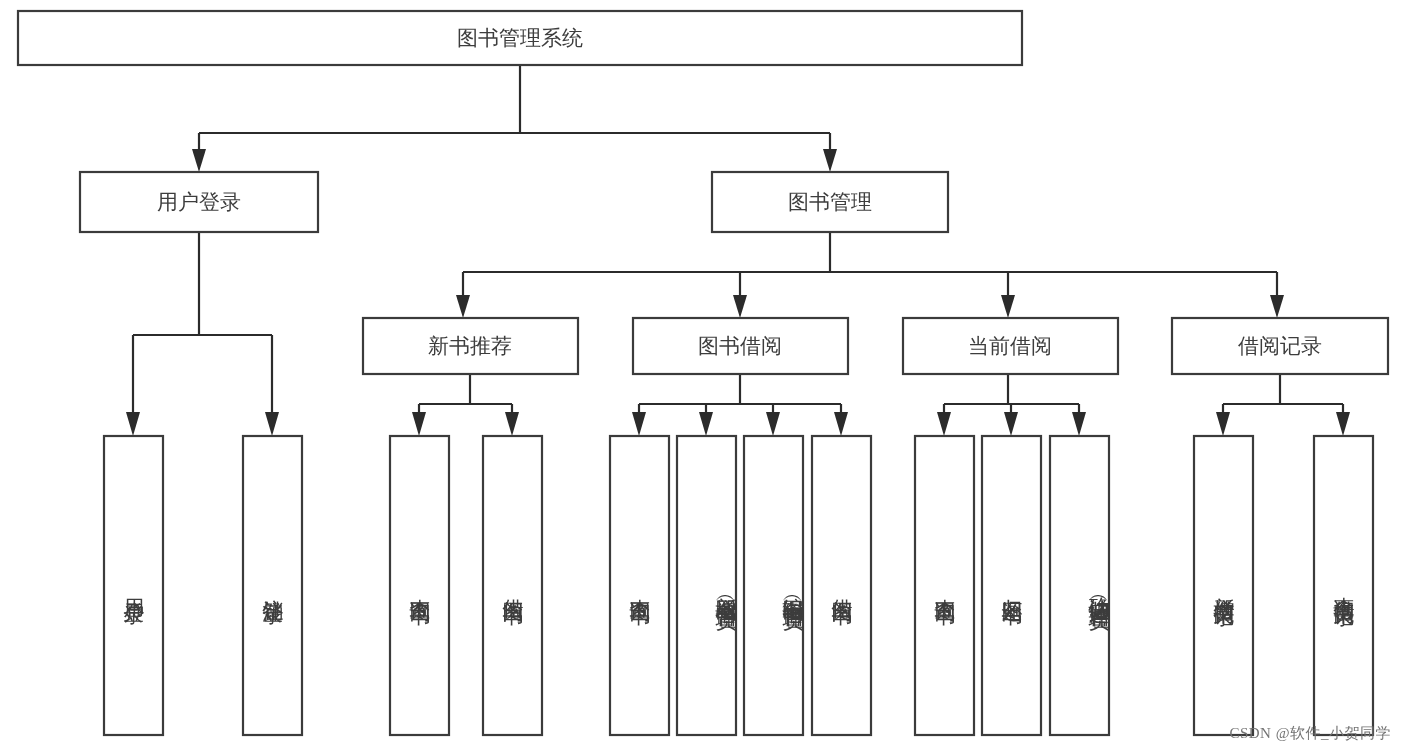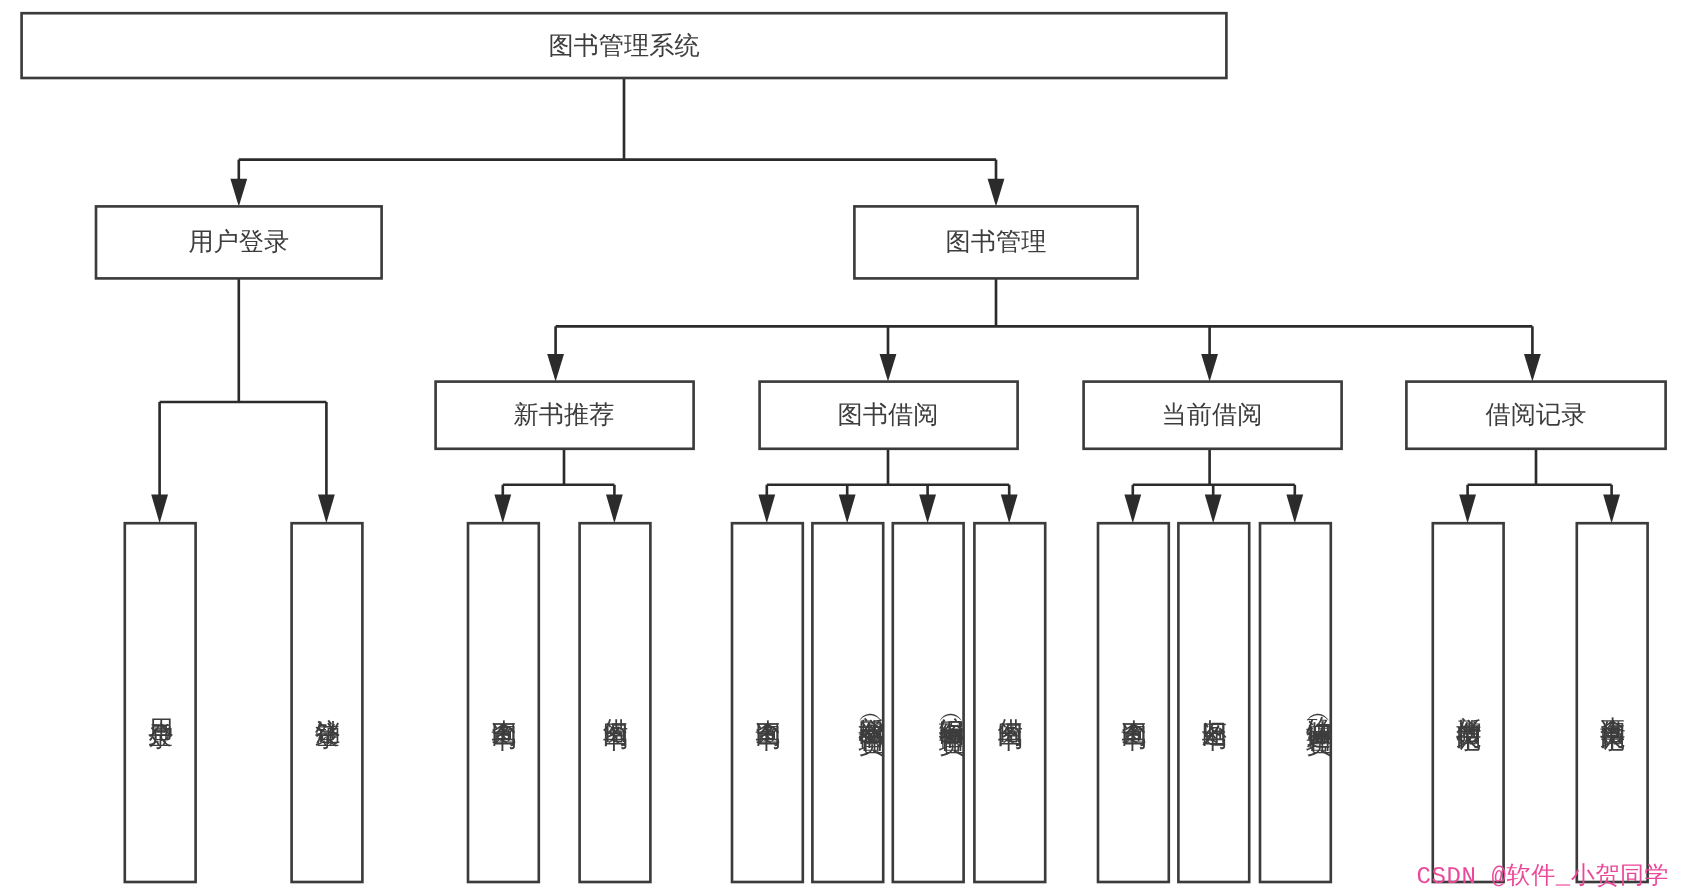--- a/index.html
+++ b/index.html
@@ -62,23 +62,23 @@
     align-items: center;
     justify-content: center;
     text-align: center;
     white-space: nowrap;
     pointer-events: none;
   }
   .watermark {
     position: absolute;
     right: 14px;
     bottom: 4px;
-    font-family: Liberation Mono, monospace;
-    font-size: 20px;
-    color: #ec4899;
+    font-family: Liberation Serif, serif;
+    font-size: 15px;
+    color: #737373;
     letter-spacing: 0.5px;
     white-space: nowrap;
   }
 </style>
 </head>
 <body>
 
 <div id="diagram-root">
 
   <svg class="diagram-canvas" viewBox="0 0 1405 747">

